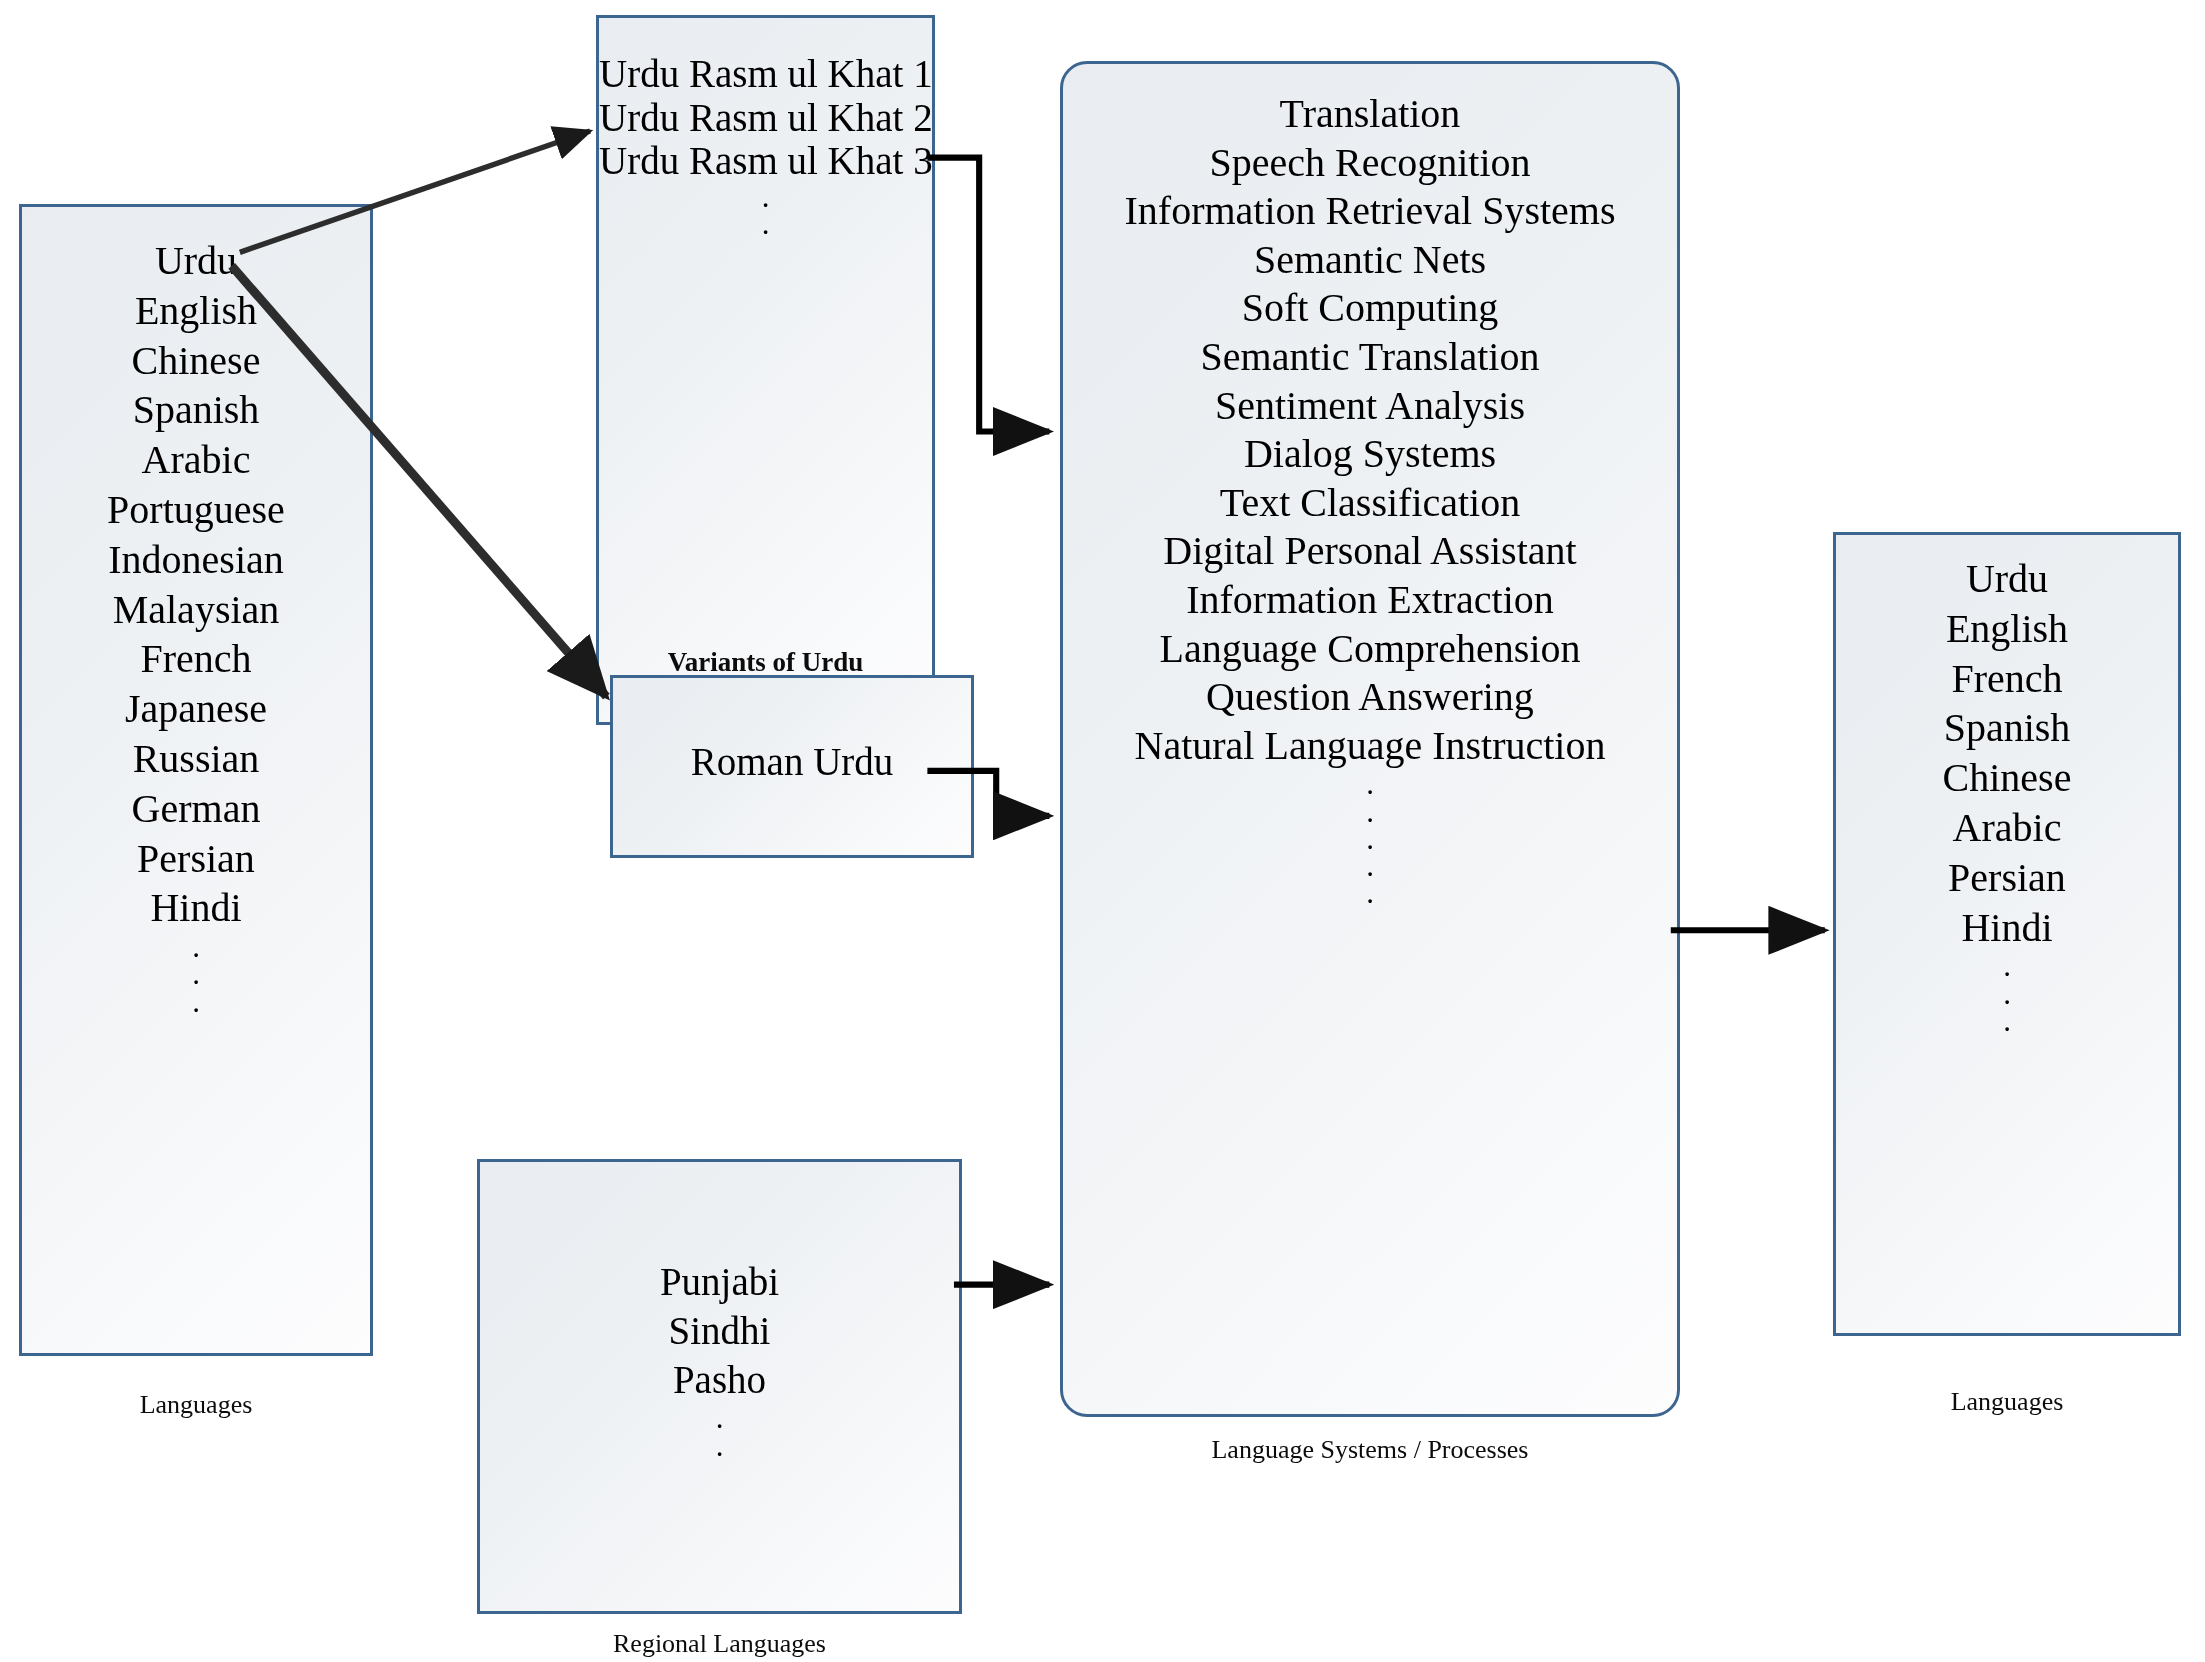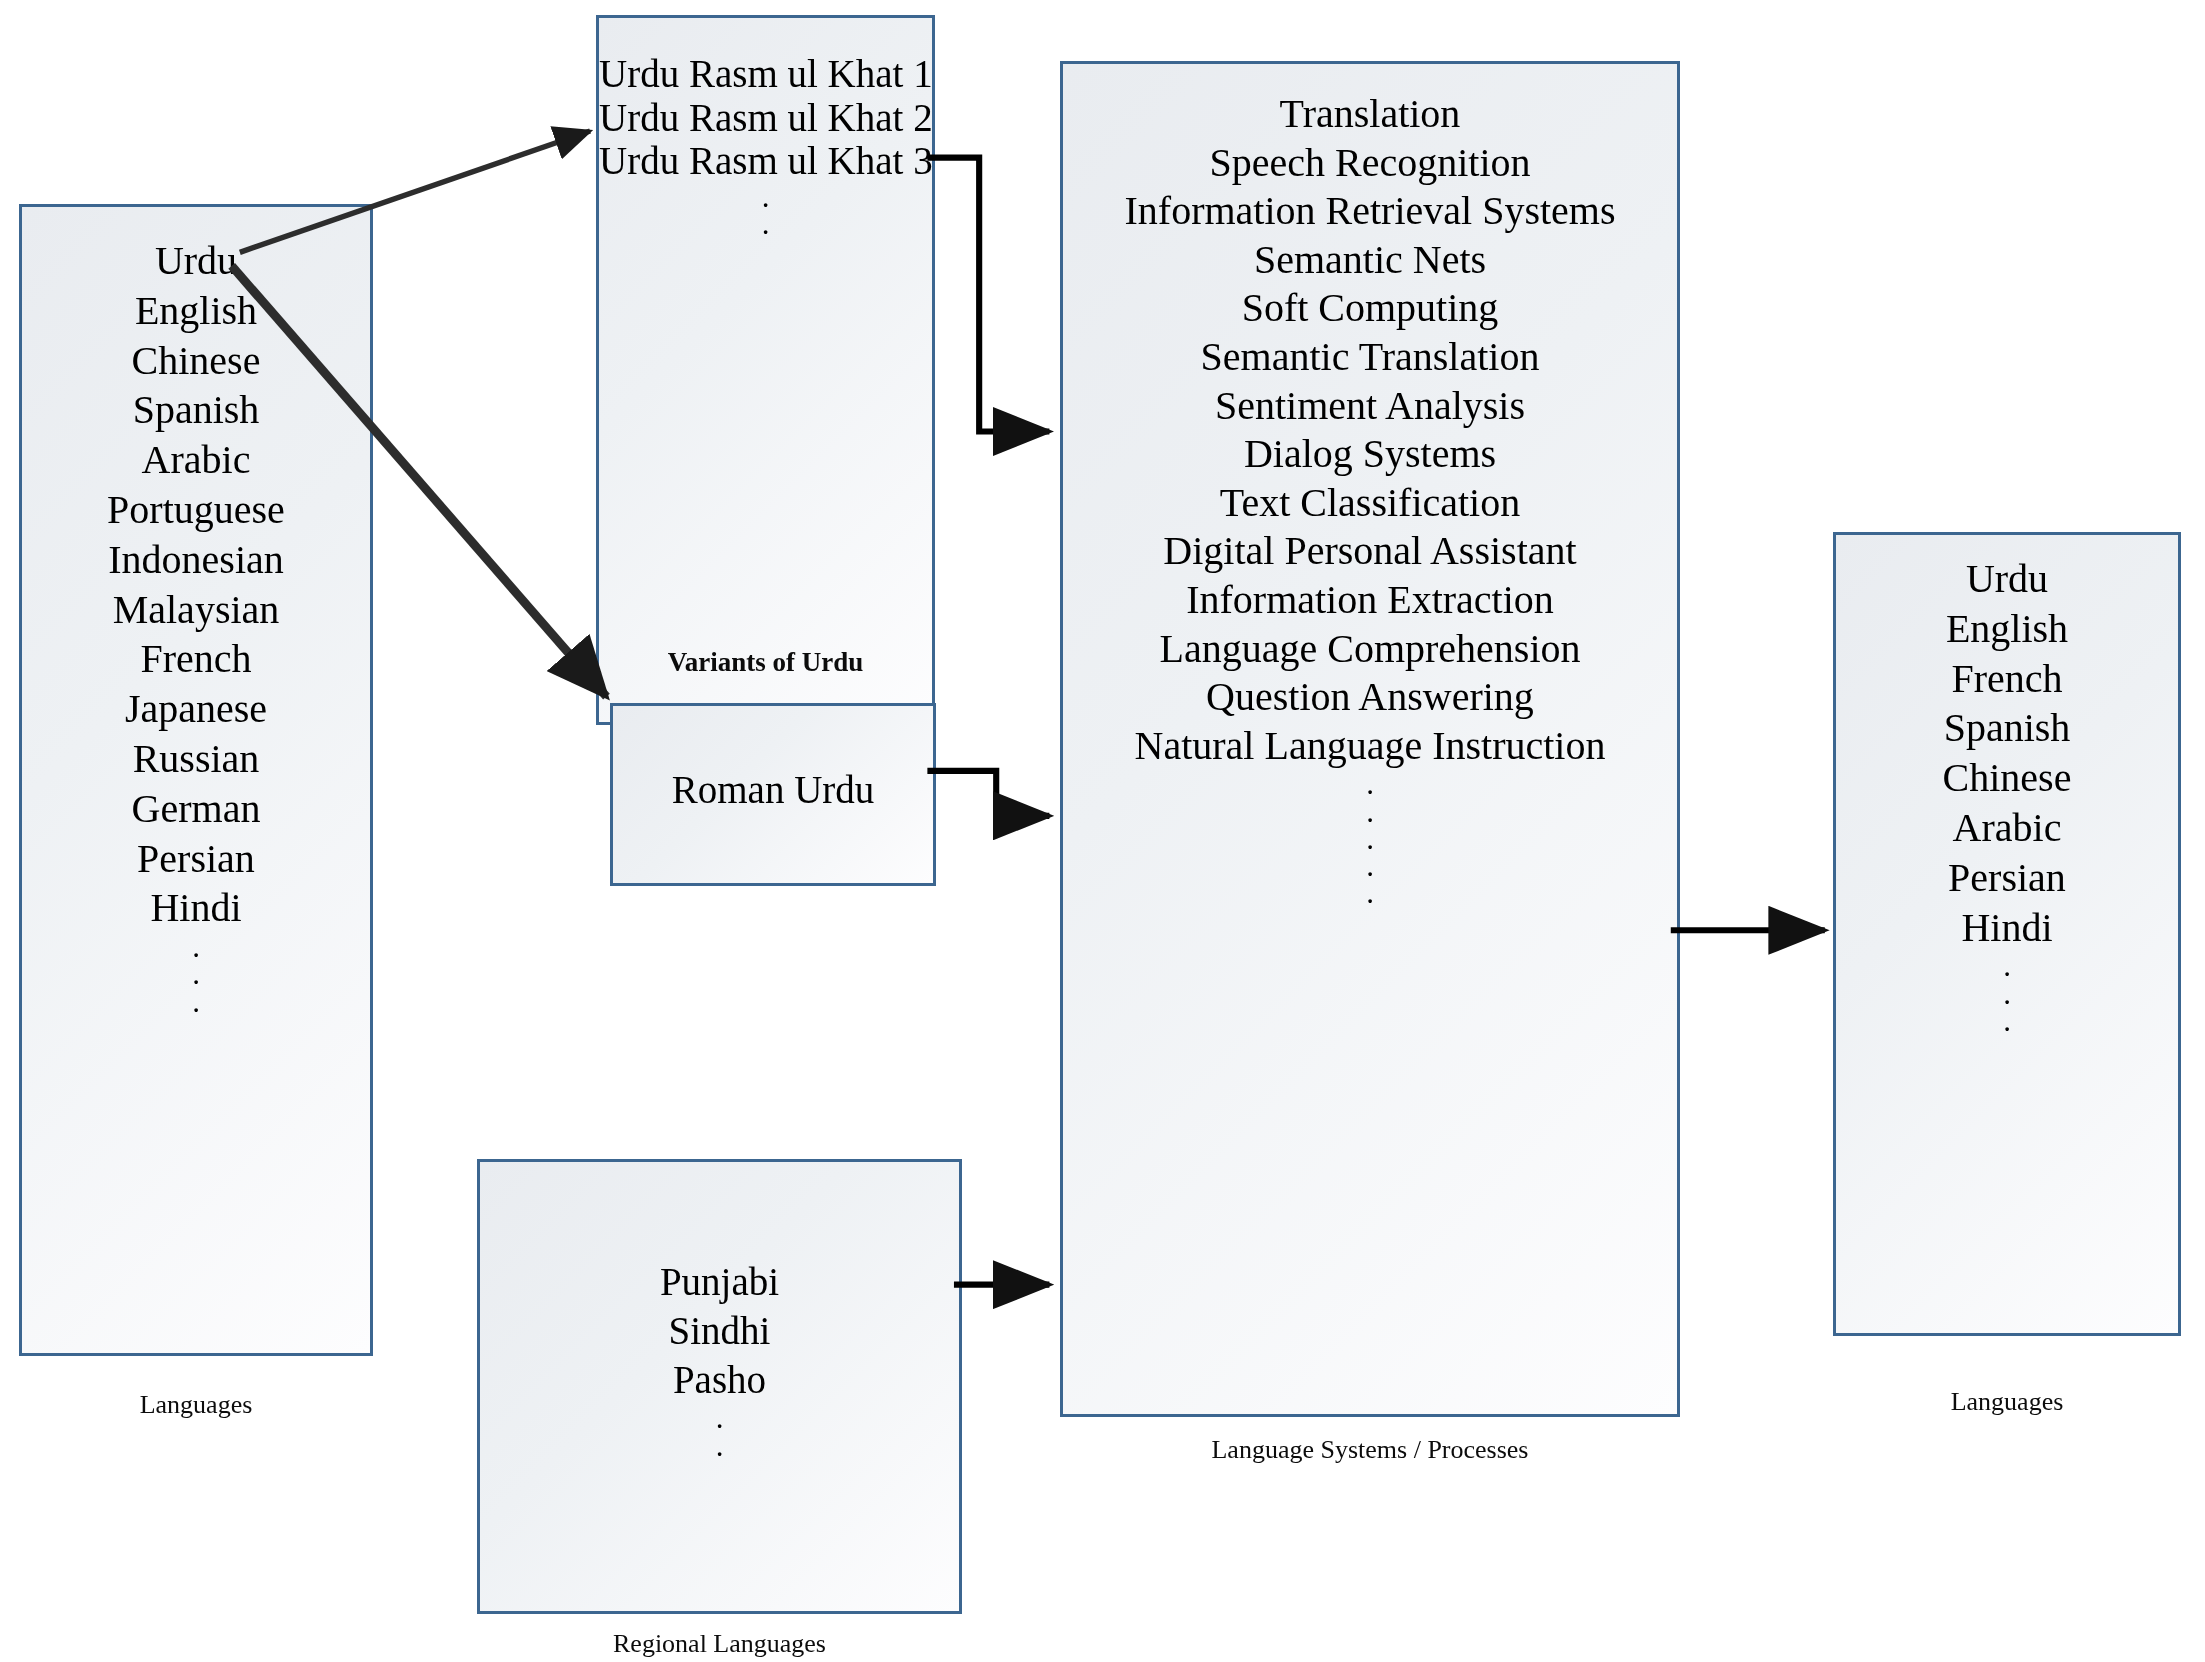--- a/index.html
+++ b/index.html
@@ -31,23 +31,23 @@
     position:absolute;
     text-align:center;
     white-space:nowrap;
     font-size:26px;
     color:#0c0c0c;
   }
 
   
   #box-languages-left{ left:19px;  top:204px;  width:354px;  height:1152px; }
   #box-variants      { left:596px; top:15px;   width:339px;  height:710px;  }
-  #box-roman         { left:610px; top:703px; width:326px;  height:183px;padding-left:16px;  }
+  #box-roman         { left:610px; top:675px; width:364px;  height:183px;padding-left:16px;  }
   #box-regional      { left:477px; top:1159px; width:485px;  height:455px;  }
-  #box-systems       { left:1060px;top:61px;   width:620px;  height:1356px; }
+  #box-systems       { left:1060px;top:61px;   width:620px;  height:1356px;border-radius:27px; }
   #box-languages-right{left:1833px;top:532px;  width:348px;  height:804px; }
 
   
   #txt-left      { top:29px;  font-size:40px; line-height:1.245; }
   #txt-variants  { top:34px;  font-size:39px; line-height:1.12;  }
   #txt-roman     { top:61px;  font-size:39px; }
   #txt-regional  { top:96px; font-size:39px; line-height:1.25;  }
   #txt-systems   { top:26px;  font-size:40px; line-height:1.215; }
   #txt-right     { top:19px;  font-size:40px; line-height:1.245; }
 

